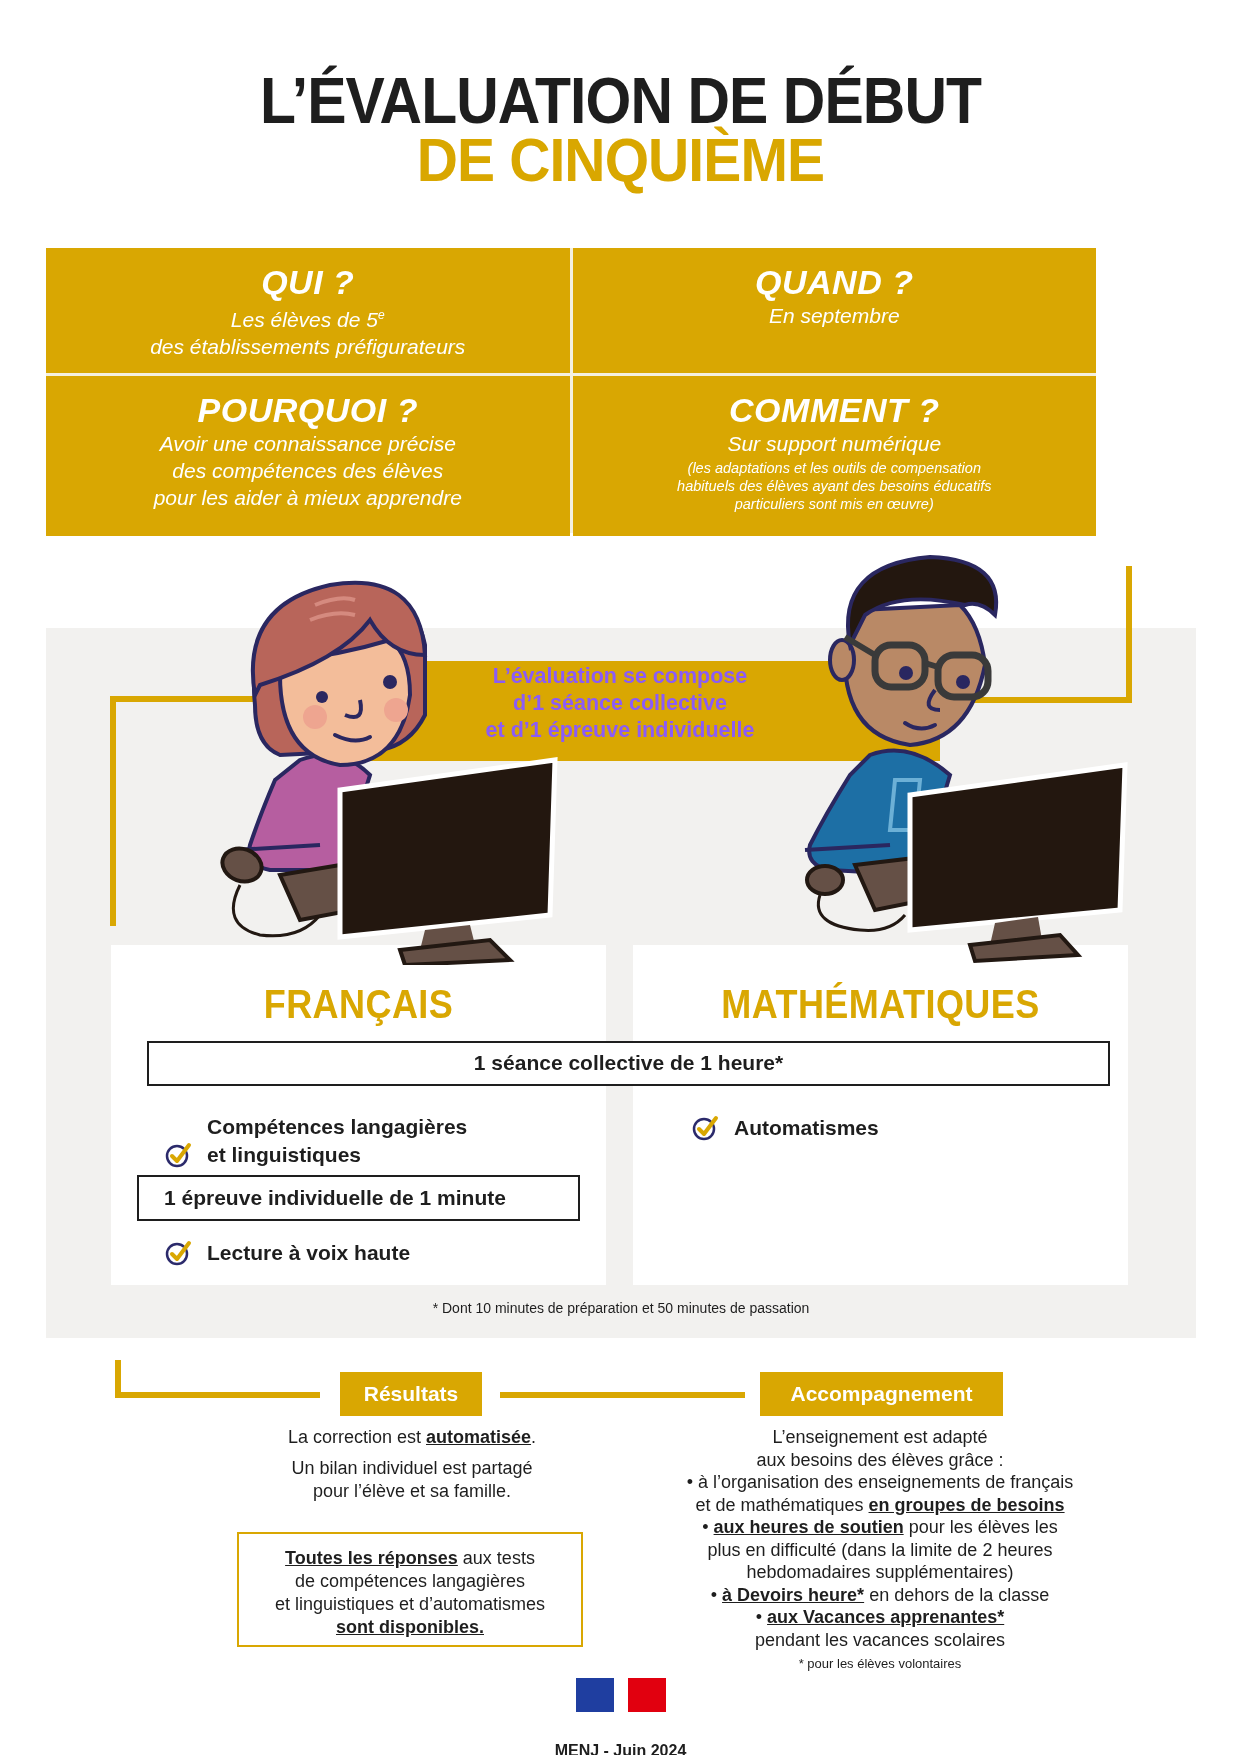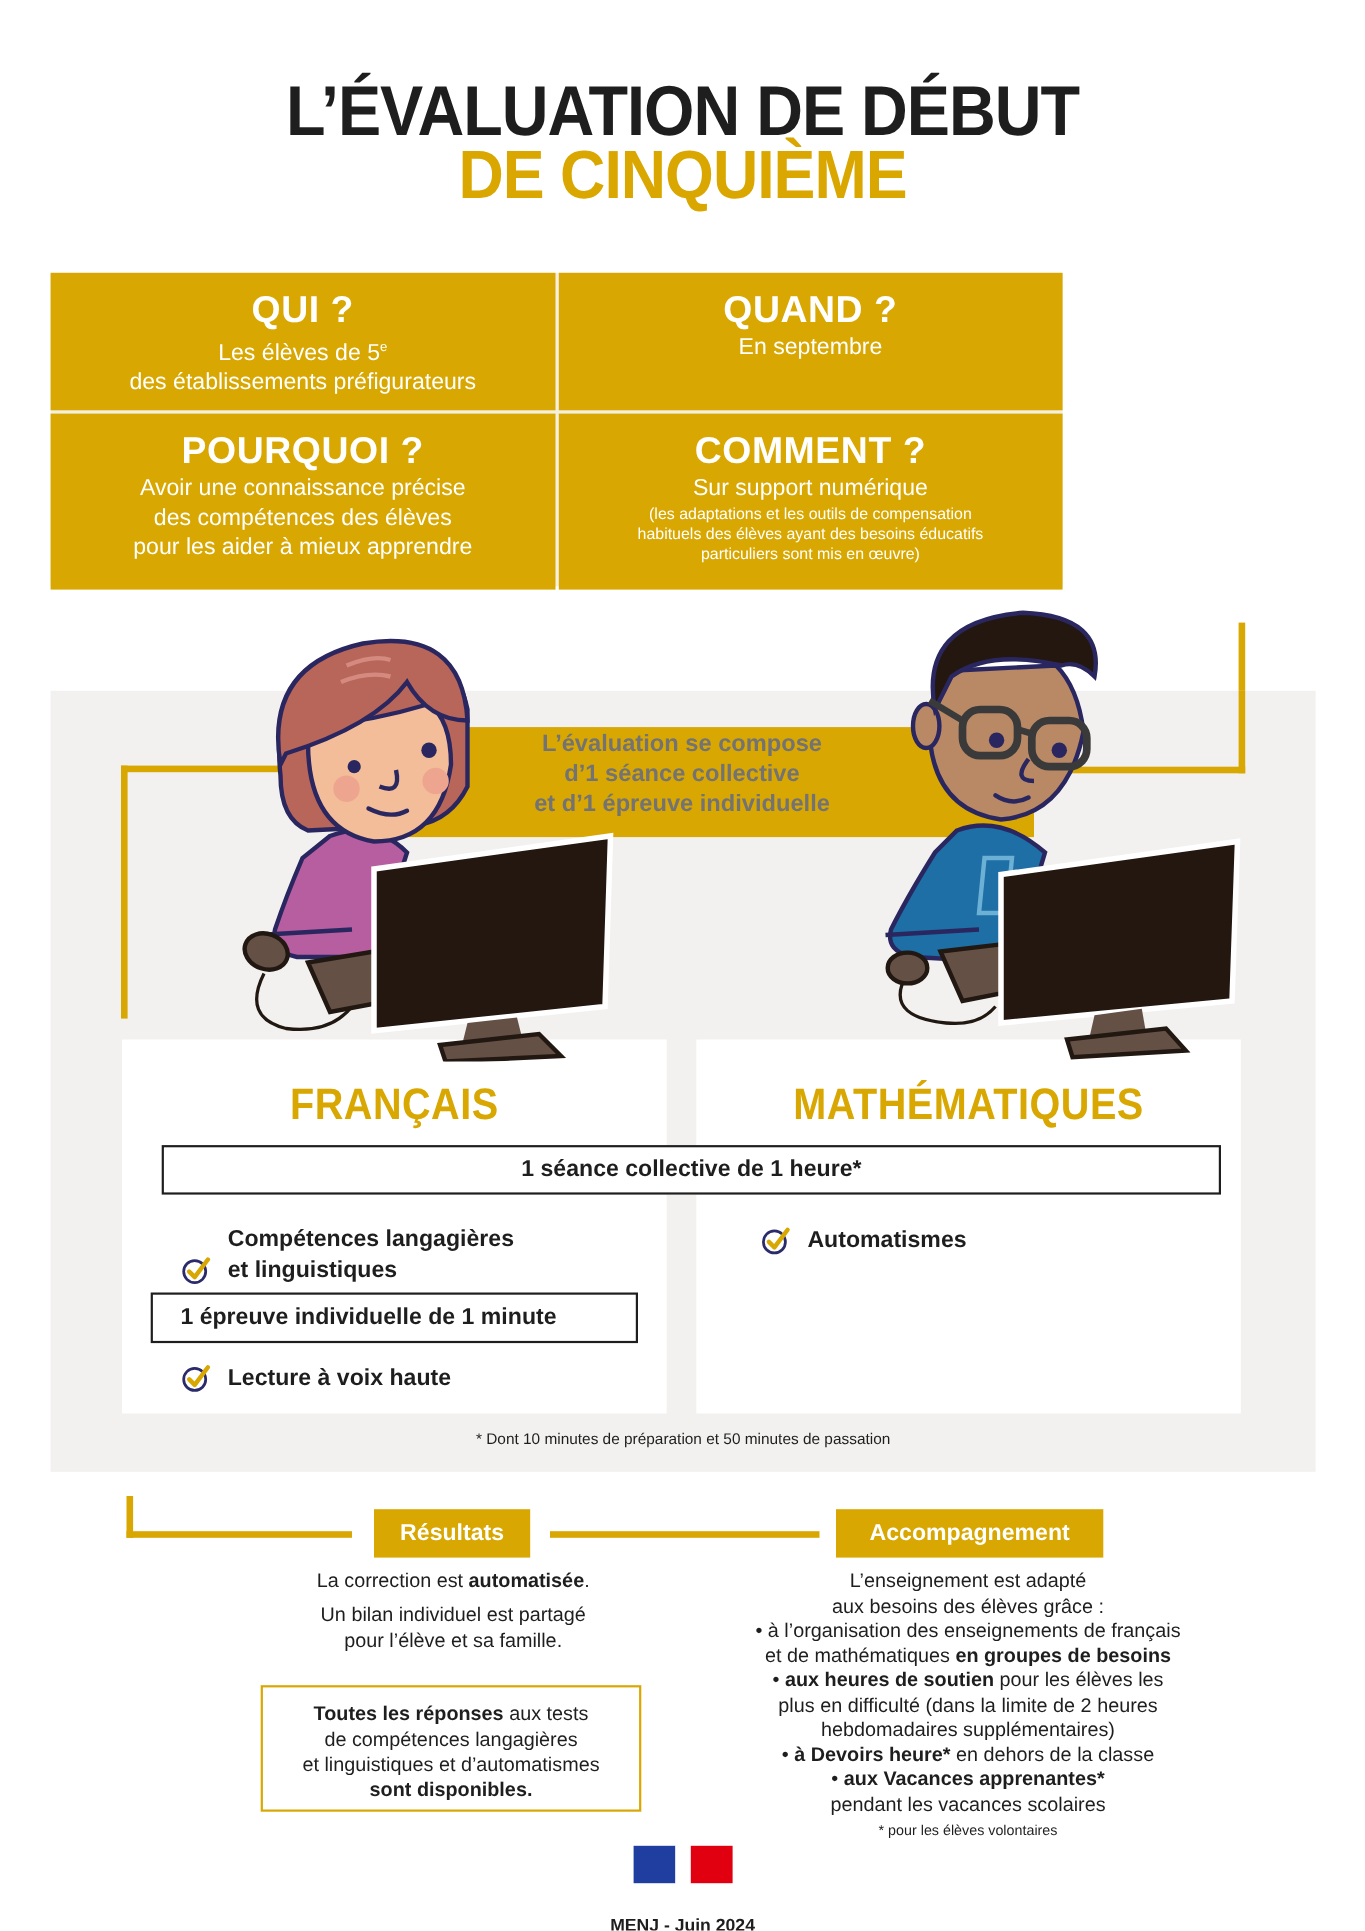--- a/index.html
+++ b/index.html
@@ -6,49 +6,49 @@
   html, body { width: 1241px; height: 1755px; background: #ffffff; overflow: hidden; }
   body { position: relative; font-family: "Liberation Sans", "DejaVu Sans", sans-serif; color: #1e1e1e; }
 
   .abs { position: absolute; }
 
   
   .title1 { top: 64px; left: 0; width: 1241px; text-align: center; font-size: 64px; font-weight: bold; color: #1e1e1e; letter-spacing: -1px; transform: scaleX(0.92); font-family: "Liberation Sans", sans-serif; }
   .title2 { top: 124px; left: 0; width: 1241px; text-align: center; font-size: 62px; font-weight: bold; color: #d9a700; letter-spacing: -1px; transform: scaleX(0.92); }
 
   
-  .grid4 { top: 248px; left: 46px; width: 920px; height: 285px; display: grid; grid-template-columns: 1fr 1fr; grid-template-rows: 125px 160px; gap: 3px; background: #f4f0e0; }
+  .grid4 { top: 248px; left: 46px; width: 1050px; height: 285px; display: grid; grid-template-columns: 1fr 1fr; grid-template-rows: 125px 160px; gap: 3px; background: #f4f0e0; font-style: italic; }
   .cell { background: #d9a702; color: #ffffff; text-align: center; padding-top: 14px; }
   .cell h2 { font-size: 34px; font-weight: bold; line-height: 40px; letter-spacing: 0.5px; }
   .cell p { font-size: 21px; line-height: 27px; }
   .cell p.small { font-size: 14.5px; line-height: 18px; margin-top: 2px; }
   .cell sup { font-size: 12px; }
 
   
   .grey { top: 628px; left: 46px; width: 1150px; height: 710px; background: #f2f1ef; }
   .gold-line { background: #d9a702; }
-  .banner-text { top: 663px; left: 420px; width: 400px; text-align: center; color: #737373; font-weight: bold; font-size: 21.5px; line-height: 27px; }
+  .banner-text { top: 663px; left: 420px; width: 400px; text-align: center; color: #8b5cf6; font-weight: bold; font-size: 21.5px; line-height: 27px; }
 
   
   .card { top: 945px; width: 495px; height: 340px; background: #ffffff; }
   .card-fr { left: 111px; }
   .card-ma { left: 633px; width: 495px; }
   .subj { top: 982px; font-size: 40px; font-weight: bold; color: #d9a702; text-align: center; transform: scaleX(0.9); letter-spacing: 0.5px; }
   .box { border: 2.5px solid #1e1e1e; background: #fff; text-align: center; font-weight: bold; font-size: 21px; }
   .box-coll { top: 1041px; left: 147px; width: 963px; height: 45px; line-height: 40px; transform-origin: left; }
   .box-ind { top: 1175px; left: 137px; width: 443px; height: 46px; line-height: 41px; text-align: left; padding-left: 25px; }
   .check-row { display: flex; align-items: flex-end; gap: 14px; font-weight: bold; font-size: 21px; line-height: 28px; }
   .check { width: 28px; height: 28px; flex: none; margin-top: 1px; }
 
   .footnote1 { top: 1300px; left: 46px; width: 1150px; text-align: center; font-size: 14px; color: #1e1e1e; }
 
   
   .tag { background: #d9a702; color: #fff; font-weight: bold; font-size: 21px; text-align: center; height: 44px; line-height: 44px; }
   .txt { text-align: center; font-size: 18px; line-height: 23px; color: #1e1e1e; }
-  .txt b { font-weight: bold; }
+  .txt b { font-weight: bold; text-decoration: underline; }
   .answers { top: 1532px; left: 237px; width: 346px; height: 115px; border: 2px solid #d9a702; padding-top: 13px; }
 
   .logo { top: 1678px; left: 576px; width: 90px; height: 34px; display: flex; }
   .menj { top: 1716px; left: 500px; width: 241px; text-align: center; font-size: 16px; font-weight: bold; color: #1e1e1e; margin-top: 26px; }
 </style>
 </head>
 <body>
 
 <div class="abs title1">L’ÉVALUATION DE DÉBUT</div>
 <div class="abs title2">DE CINQUIÈME</div>

